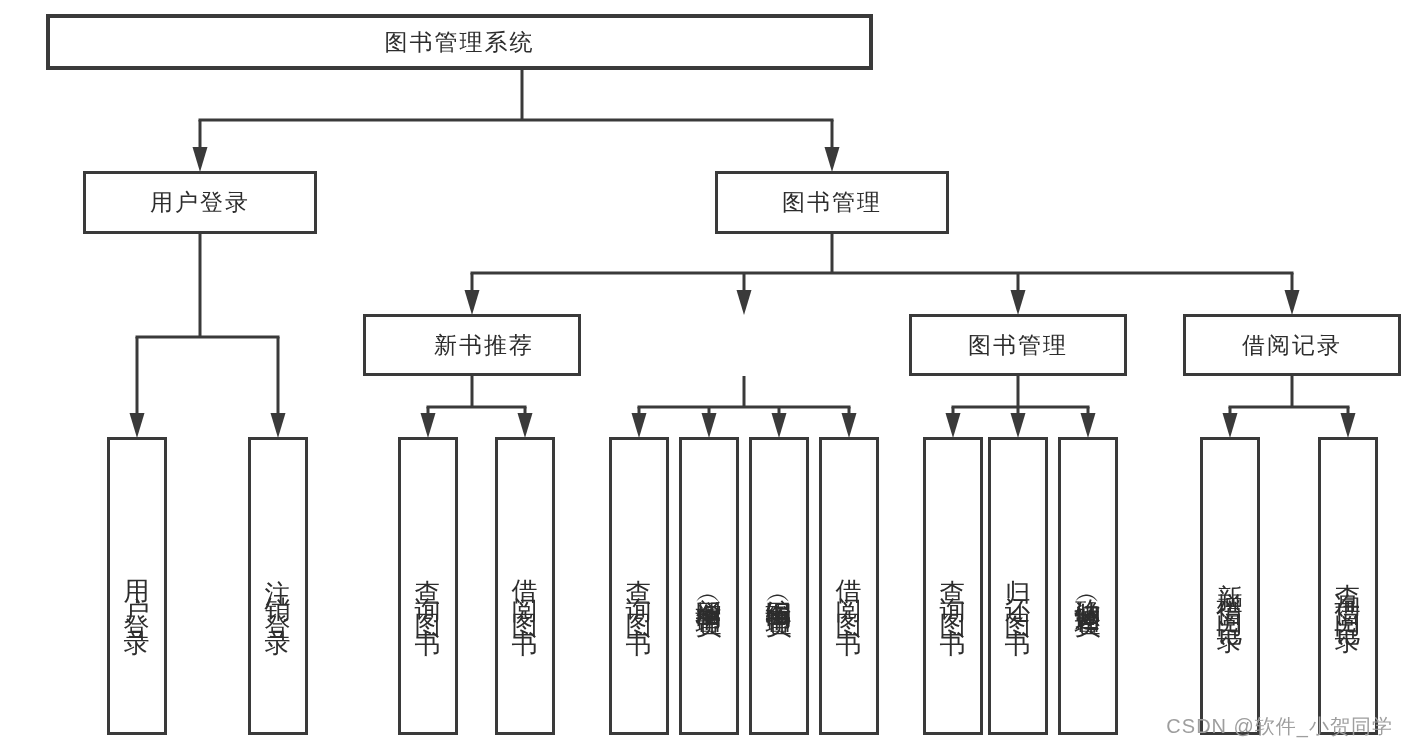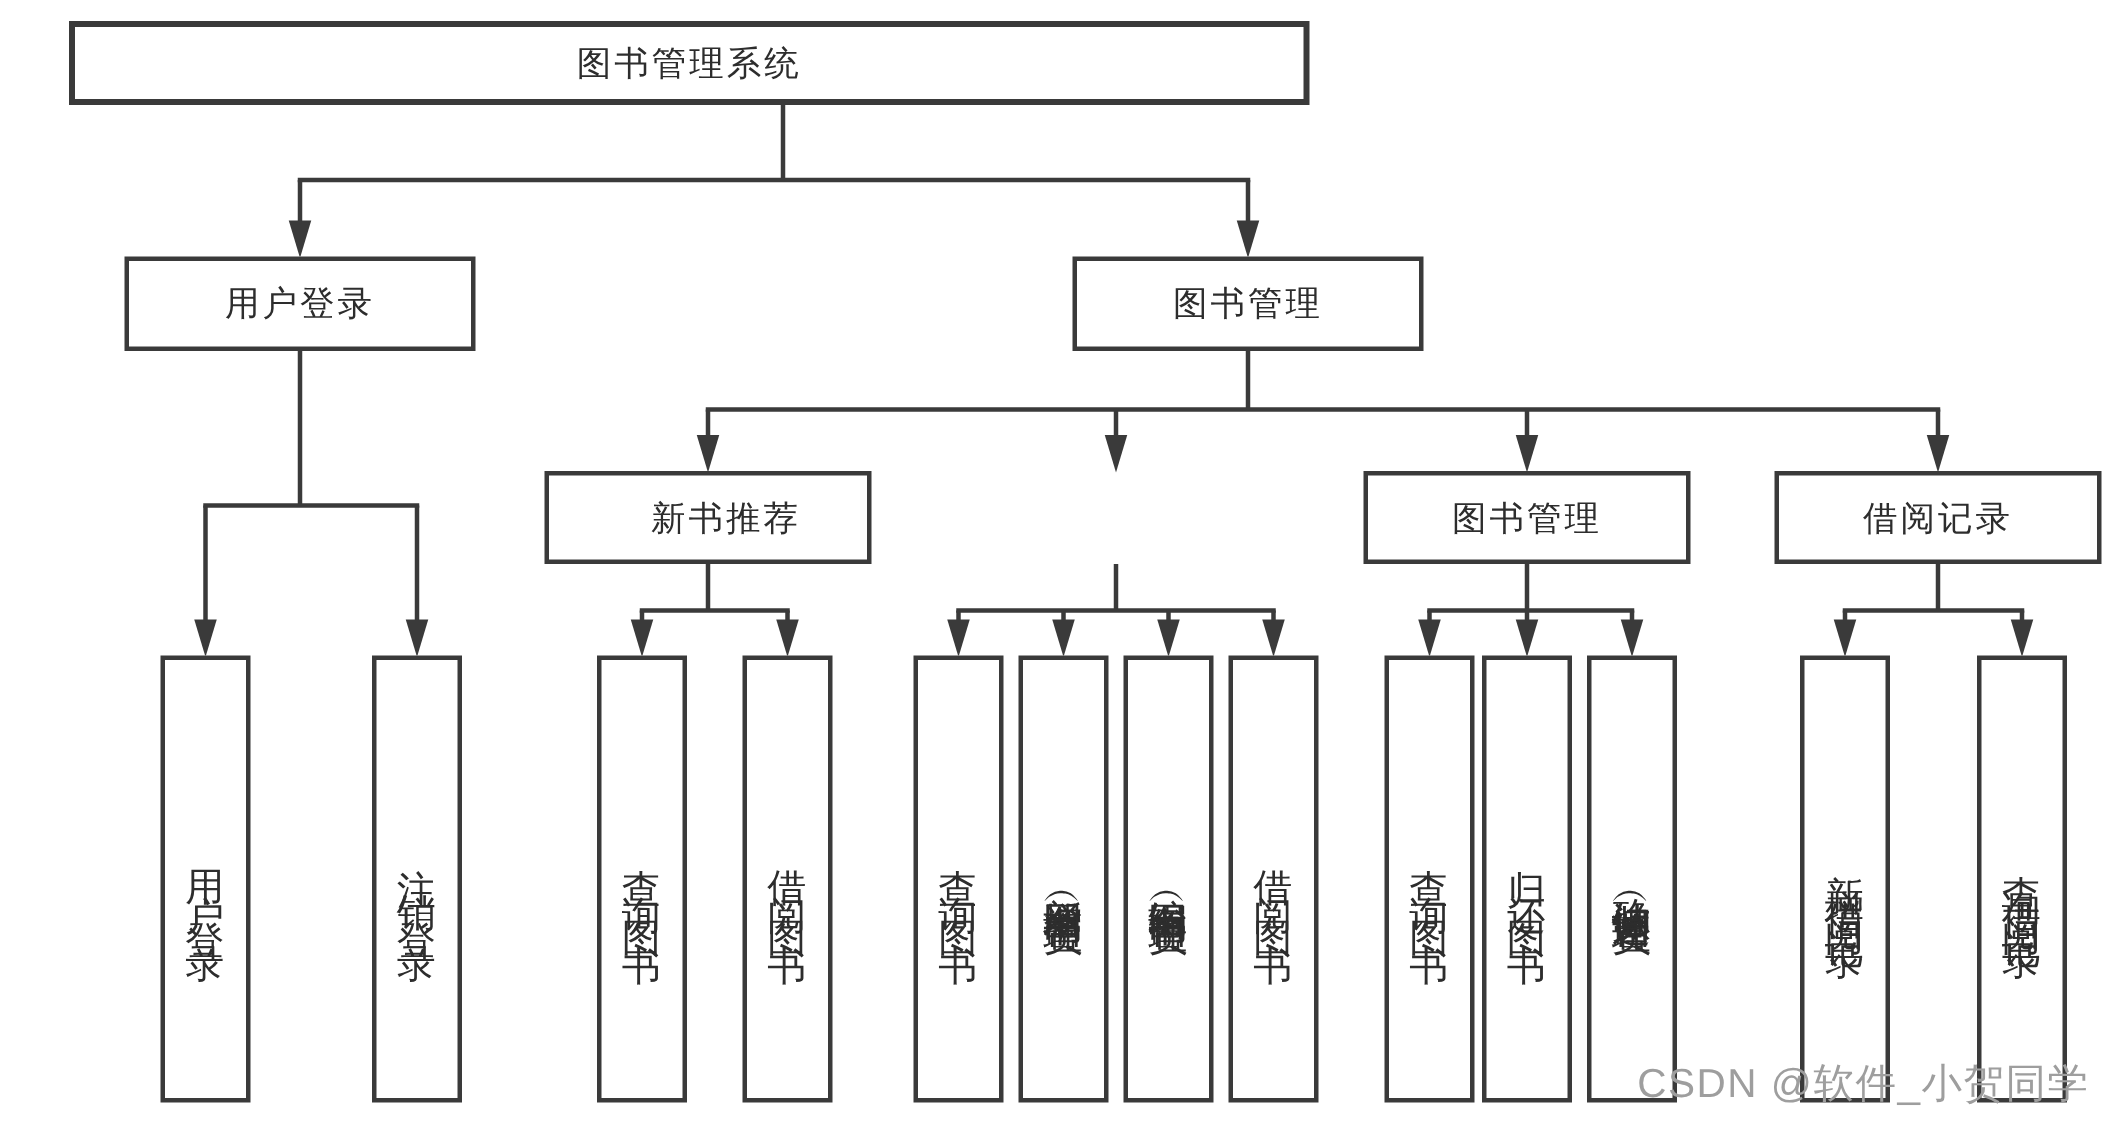--- a/index.html
+++ b/index.html
@@ -22,21 +22,21 @@
   .l3b  { left:635px; }
   .l3c  { left:909px; }
   .l3d  { left:1183px; }
   .leaf { top:437px; width:60px; height:298px; font-size:26px; }
   .vtext { writing-mode:vertical-rl; text-orientation:mixed; white-space:nowrap; line-height:1; }
   .sp4 { letter-spacing:17px; padding-top:14px; }
   .sp6 { letter-spacing:9px;  padding-top:8px; }
   .spL { letter-spacing:2px;  padding-top:2px; }
   .watermark {
     position:absolute; right:12px; bottom:7px;
-    font-size:27px; color:#9e9e9e; letter-spacing:1px;
+    font-size:20px; color:#9e9e9e; letter-spacing:1px;
     white-space:nowrap; z-index:5;
   }
 </style>
 </head>
 <body>
 
 <div class="stage">
 
   <svg class="connectors" width="1405" height="747" viewBox="0 0 1405 747">
     <g stroke="#3a3a3a" stroke-width="3" fill="none">

